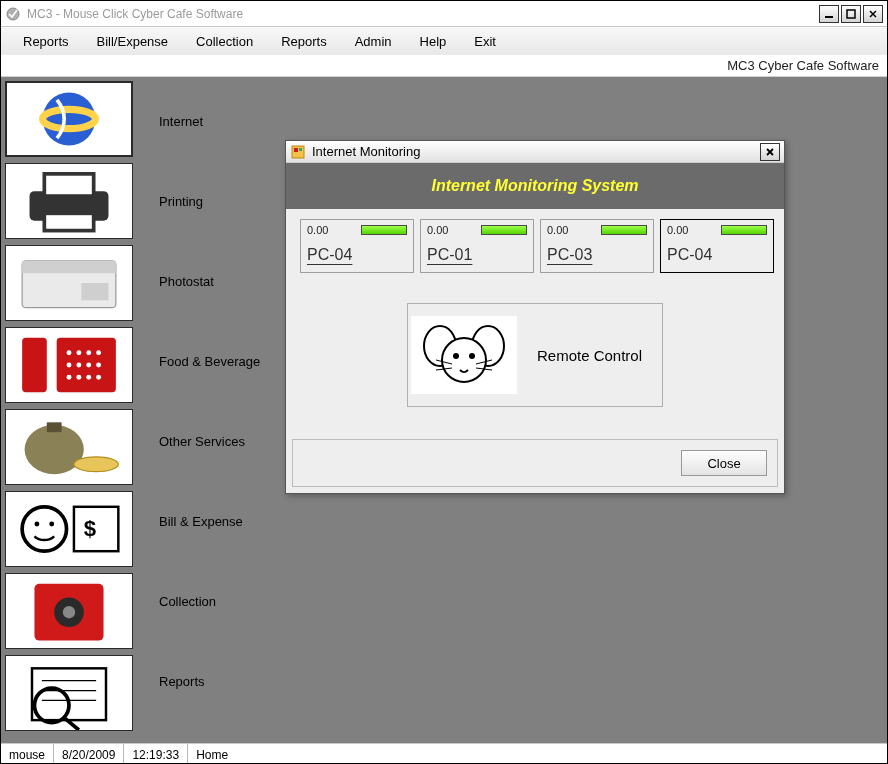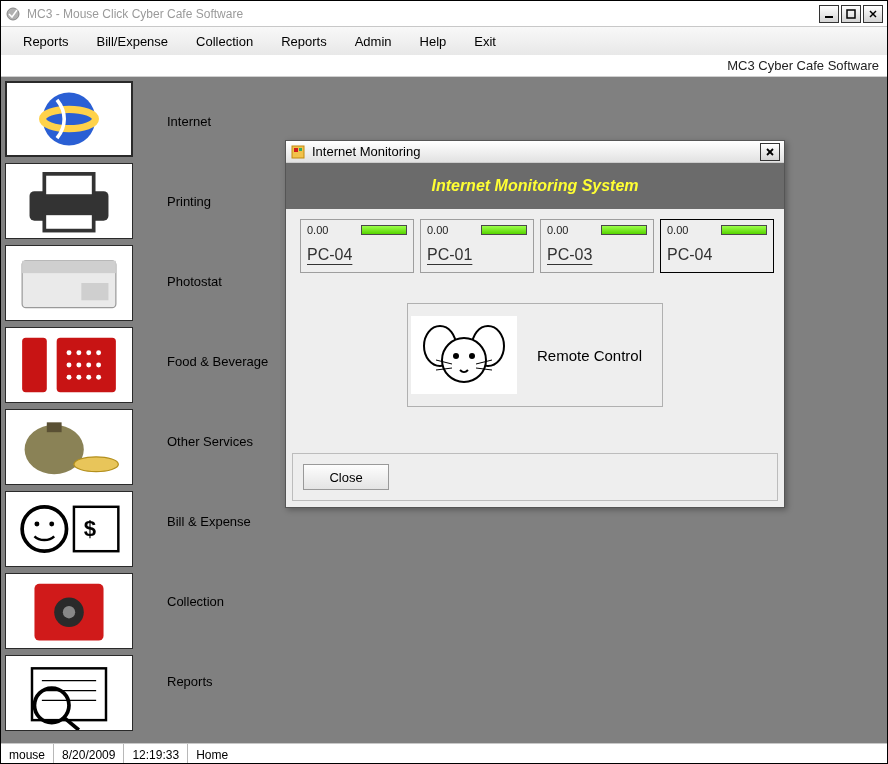--- a/index.html
+++ b/index.html
@@ -69,21 +69,21 @@
     background: #fff;
     display:flex;align-items:center;justify-content:center;
     position:relative;
     overflow:hidden;
   }
   .sidebar-item.selected .sidebar-thumb { border: 2px solid #2a2a2a; }
   .label-col {
     width: 140px;
     padding: 4px 0 0 10px;
   }
-  .label-col div { height: 80px; display:flex; align-items:center; color:#000; font-size:13px;margin-left:8px;}
+  .label-col div { height: 80px; display:flex; align-items:center; color:#000; font-size:13px;}
   .statusbar {
     height: 22px;
     display: flex; align-items: stretch;
     background: #fff;
     border-top: 1px solid #c8c8c8;
     font-size: 12px;
   }
   .statusbar > div {
     border-right: 1px solid #b8b8b8;
     padding: 2px 8px; display:flex; align-items:center;
@@ -144,22 +144,22 @@
     cursor: pointer;
   }
   .remote-btn .mouse-img {
     width: 106px; height: 78px; border-right: 0px;
     display:flex;align-items:center;justify-content:center;
     background:#fff; margin:3px 0 3px 3px;
   }
   .remote-btn .rc-label { padding: 0 20px; font-size: 15px; }
 
   .dialog-footer {
-    border: 1px solid #bcbcbc; margin: 16px 6px 0 6px; padding: 10px;
-    display:flex; justify-content:flex-start; background:#eee;
+    border: 1px solid #bcbcbc; margin: 2px 6px 0 6px; padding: 10px;
+    display:flex; justify-content:flex-end; background:#eee;
   }
   .close-btn {
     width: 86px; height: 26px;
     background: linear-gradient(#fdfdfd,#e4e4e4);
     border: 1px solid #999;
     cursor:pointer; font-size:13px;
   }
 
   
   .art{width:100%;height:100%;}

